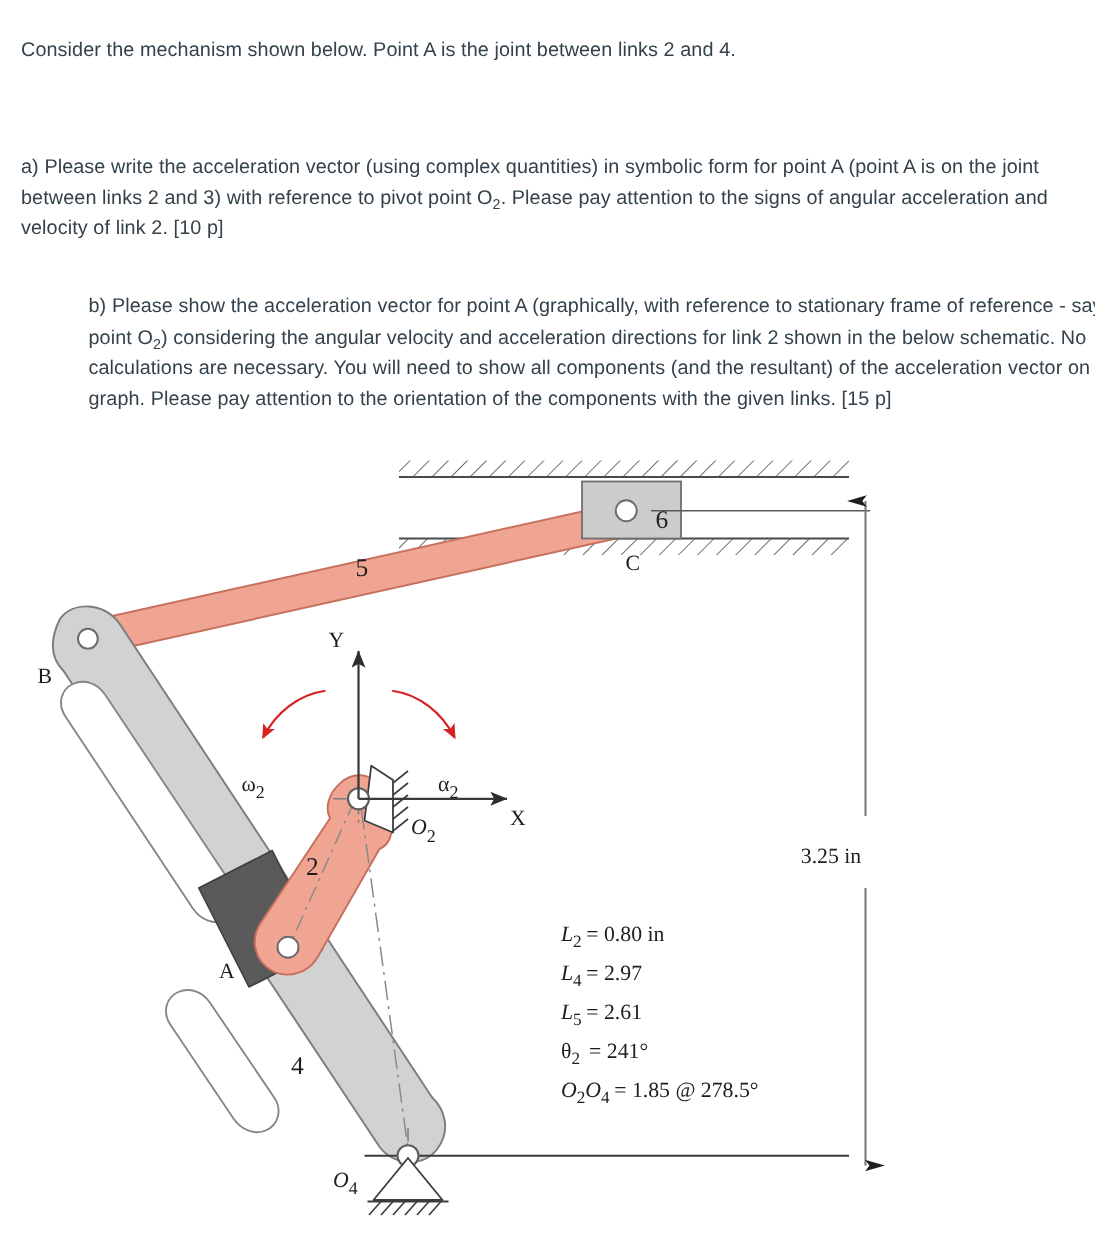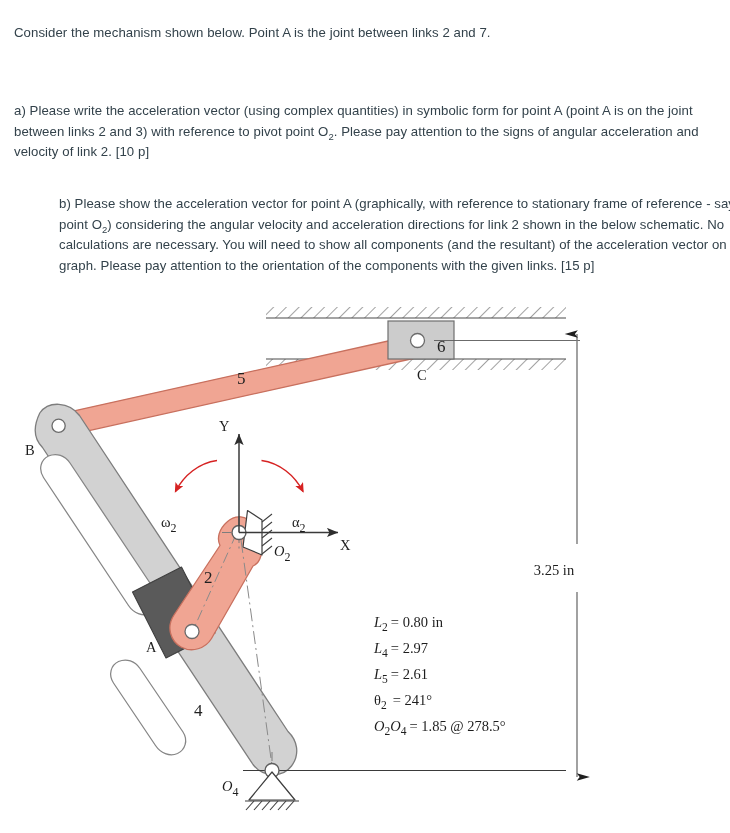--- a/index.html
+++ b/index.html
@@ -49,21 +49,21 @@
   }
   .dim-text .it {
     font-style: italic;
   }
 </style>
 </head>
 <body>
 
 <div id="page">
 
-  <p class="qtext" id="intro-line">Consider the mechanism shown below. Point A is the joint between links 2 and 7.</p>
+  <p class="qtext" id="intro-line">Consider the mechanism shown below. Point A is the joint between links 2 and 4.</p>
 
   <p class="qtext" id="part-a">a) Please write the acceleration vector (using complex quantities) in symbolic form for point A (point A is on the joint between links 2 and 3) with reference to pivot point O<sub>2</sub>. Please pay attention to the signs of angular acceleration and velocity of link 2. [10 p]</p>
 
   <p class="qtext" id="part-b">b) Please show the acceleration vector for point A (graphically, with reference to stationary frame of reference -  say point O<sub>2</sub>) considering the angular velocity and acceleration directions for link 2 shown in the below schematic. No calculations are necessary. You will need to show all components (and the resultant) of the acceleration vector on the graph. Please pay attention to the orientation of the components with the given links. [15 p]</p>
 
   <div class="fig-wrap">
     <svg class="figure" width="730" height="533" viewBox="0 0 730 533" xmlns="http://www.w3.org/2000/svg">
       <defs>
         <pattern id="hatch" width="9" height="9" patternTransform="rotate(45)" patternUnits="userSpaceOnUse">
           <line x1="0" y1="0" x2="0" y2="9" stroke="#4a4a4a" stroke-width="1.1"></line>

